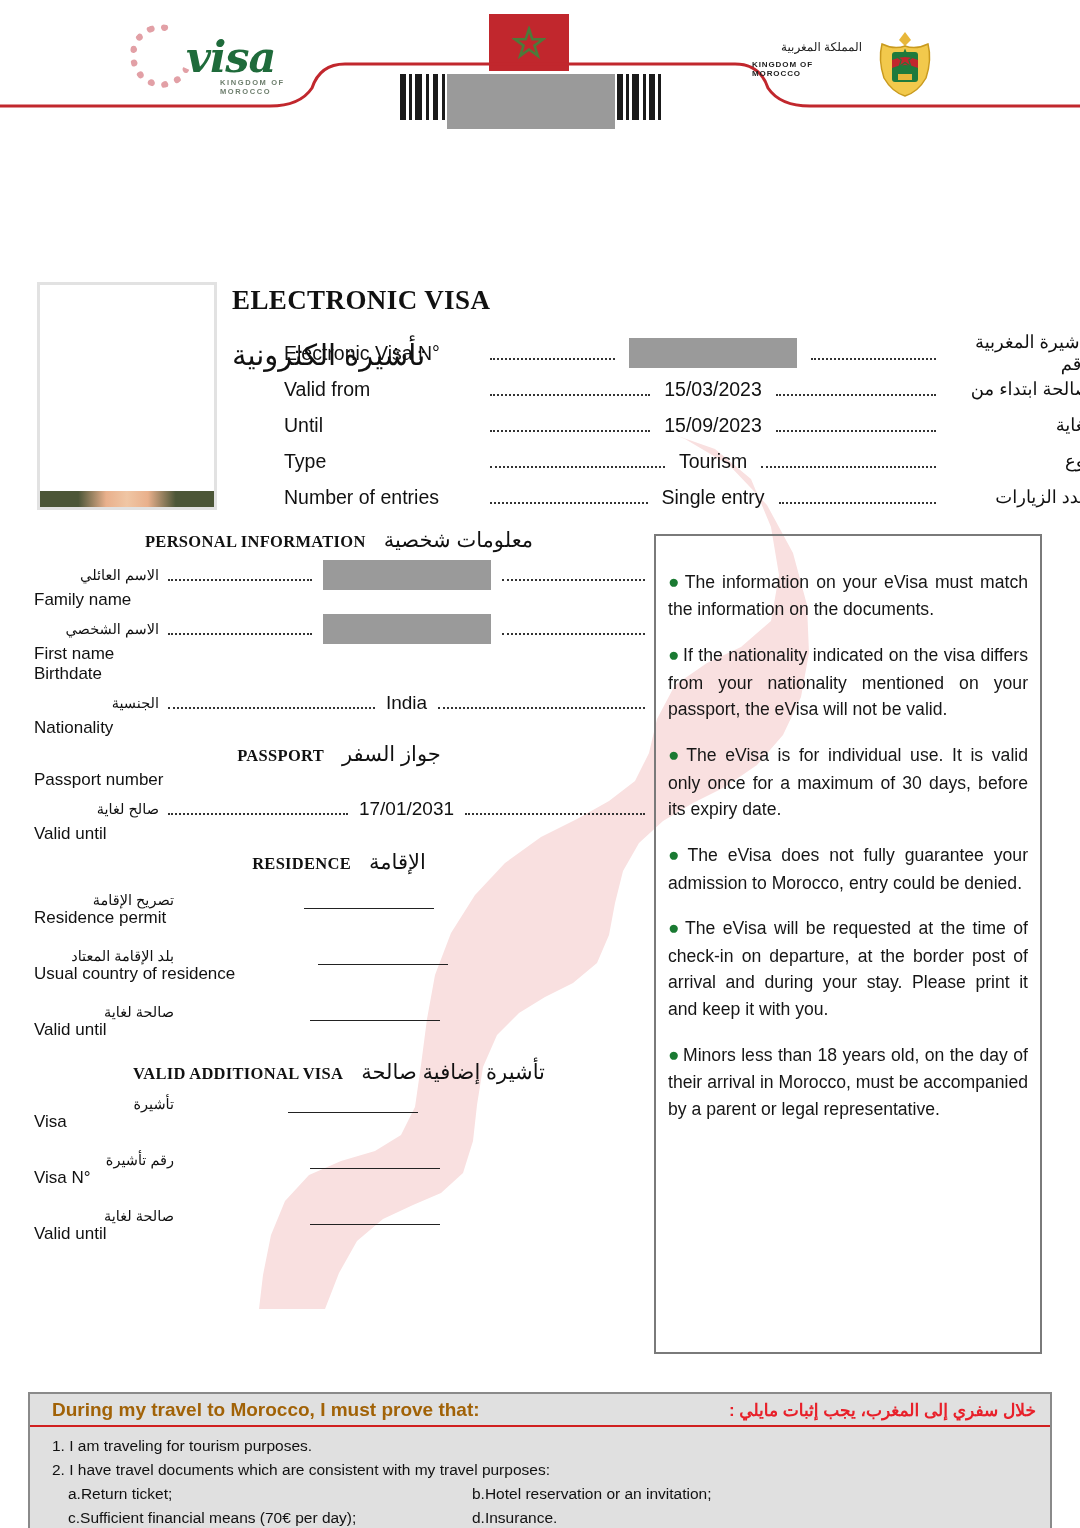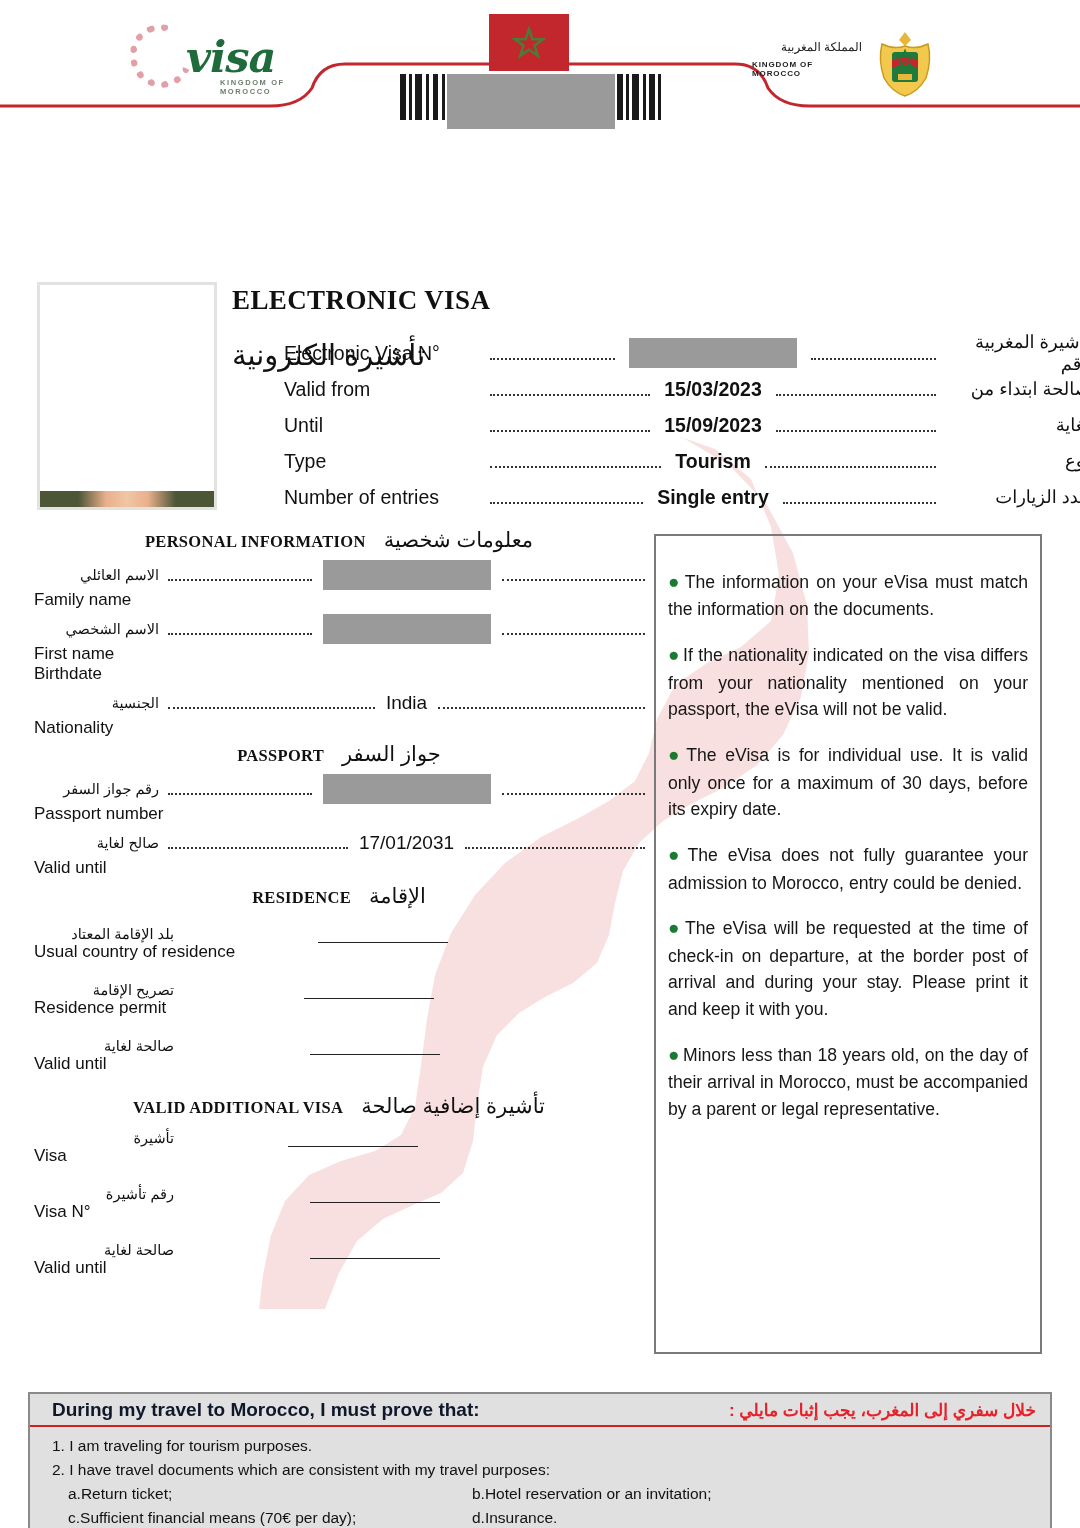--- a/index.html
+++ b/index.html
@@ -128,21 +128,21 @@
   }
 
   .hdr-rows { position: absolute; left: 236px; top: 205px; width: 806px; z-index: 2; margin-left: 48px; }
   .hdr-row {
     display: flex; align-items: center;
     height: 36px;
     font-size: 19.5px;
   }
   .hdr-row .lbl-en { width: 200px; flex: 0 0 200px; }
   .hdr-row .dots-l { flex: 1 1 auto; border-bottom: 2.5px dotted #333; height: 13px; margin: 0 6px; }
-  .hdr-row .val { padding: 0 8px; white-space: nowrap; font-weight: bold; }
+  .hdr-row .val { padding: 0 8px; white-space: nowrap; }
   .hdr-row .dots-r { flex: 1 1 auto; border-bottom: 2.5px dotted #333; height: 13px; margin: 0 6px; }
   .hdr-row .lbl-ar { width: 148px; flex: 0 0 148px; text-align: right; direction: rtl; font-size: 18px; }
   .redact-inline { display: inline-block; background: #9a9a9a; height: 30px; vertical-align: middle; }
 
   
   .left-col { position: absolute; left: 28px; top: 398px; width: 622px; z-index: 2; }
 
   .section-head {
     display: flex; align-items: baseline; justify-content: center; gap: 18px;
     margin: 0 0 6px 0;
@@ -198,21 +198,21 @@
     width: 1024px; height: 166px;
     background: #e0e0e0;
     border: 2px solid #8a8a8a;
     z-index: 4;
   }
   .declare-head {
     display: flex; align-items: center; justify-content: space-between;
     padding: 5px 14px 4px 22px;
     border-bottom: 2px solid #d12020;
   }
-  .declare-head .en { color: #0f172a; font-weight: bold; font-size: 19px; }
+  .declare-head .en { color: #a16207; font-weight: bold; font-size: 19px; }
   .declare-head .ar { color: #e8202a; font-weight: bold; font-size: 17px; direction: rtl; }
   .declare-body { padding: 7px 16px 0 22px; font-size: 15.5px; line-height: 1.55; }
   .declare-body .row2 { display: flex; }
   .declare-body .row2 .c1 { width: 420px; flex: 0 0 420px; padding-left: 16px; }
   .declare-body .row2 .c2 { flex: 1 1 auto; }
 </style>
 </head>
 <body>
 
 <div class="header">
@@ -393,58 +393,52 @@
       </div>
       <div class="field-en">Nationality</div>
     </div>
 
     <div class="section-head" style="margin-top:4px">
       <span class="en">PASSPORT</span>
       <span class="ar">جواز السفر</span>
     </div>
 
     <div class="field">
-      <div class="field-line">
-        <span class="ar">رقم جواز السفر</span>
-        <span class="dots-l"></span>
-        <span class="val"><span class="redact-inline" style="width:168px"></span></span>
-        <span class="dots-r"></span>
-      </div>
       <div class="field-en">Passport number</div>
     </div>
 
     <div class="field">
       <div class="field-line">
         <span class="ar">صالح لغاية</span>
         <span class="dots-l"></span>
         <span class="val">17/01/2031</span>
         <span class="dots-r"></span>
       </div>
       <div class="field-en">Valid until</div>
     </div>
 
     <div class="section-head" style="margin-top:6px;margin-bottom:18px">
       <span class="en">RESIDENCE</span>
       <span class="ar">الإقامة</span>
     </div>
 
     <div class="ufield">
       <div class="labels">
+        <span class="ar">تصريح الإقامة</span>
+        <span class="en">Residence permit</span>
+      </div>
+      <div class="rule" style="margin-left:-14px"></div>
+    </div>
+
+    <div class="ufield">
+      <div class="labels">
         <span class="ar">بلد الإقامة المعتاد</span>
         <span class="en">Usual country of residence</span>
       </div>
       <div class="rule"></div>
-    </div>
-
-    <div class="ufield">
-      <div class="labels">
-        <span class="ar">تصريح الإقامة</span>
-        <span class="en">Residence permit</span>
-      </div>
-      <div class="rule" style="margin-left:-14px"></div>
     </div>
 
     <div class="ufield">
       <div class="labels">
         <span class="ar">صالحة لغاية</span>
         <span class="en">Valid until</span>
       </div>
       <div class="rule" style="margin-left:-8px"></div>
     </div>
 

